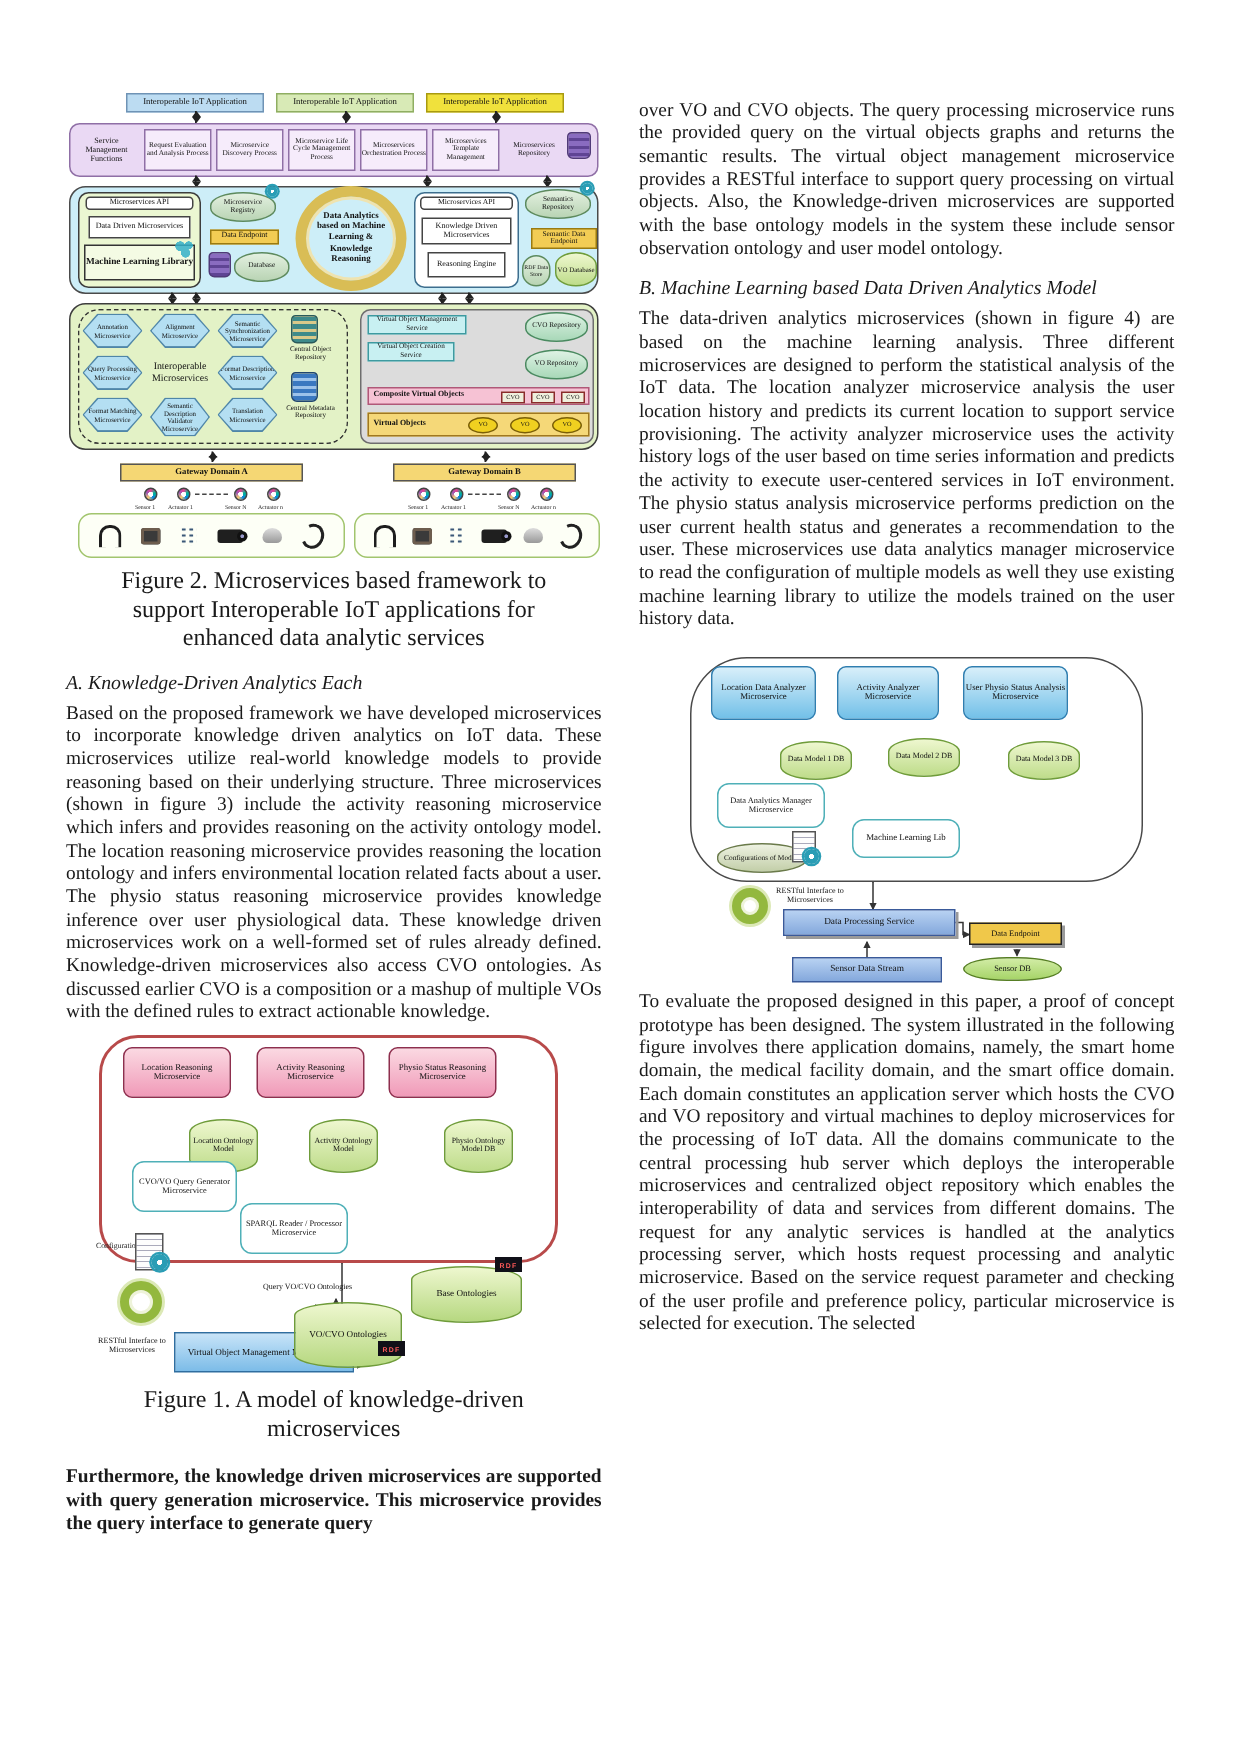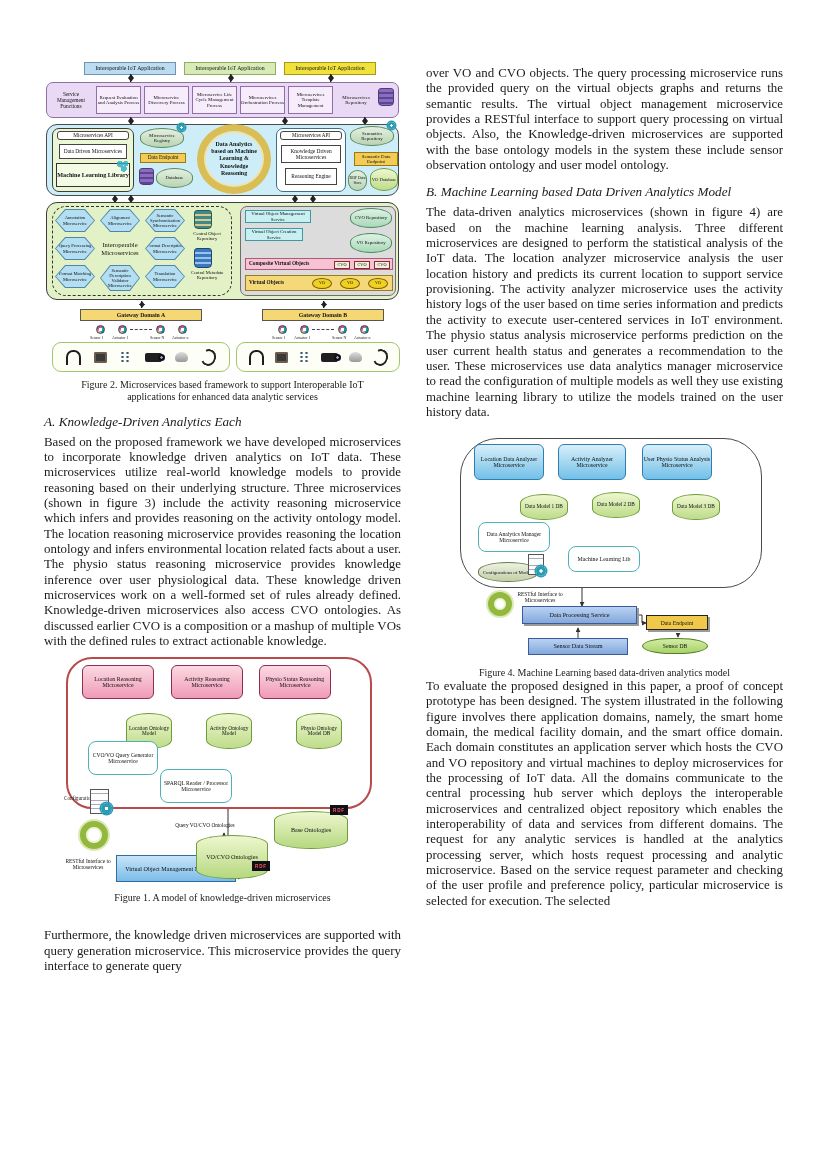--- a/index.html
+++ b/index.html
@@ -5,21 +5,21 @@
   html,body{margin:0;padding:0;background:#ffffff;}
   .page{position:relative;width:827px;height:1169px;background:#fff;overflow:hidden;
         font-family:"Liberation Serif",serif;color:#1a1a1a;}
   .col{position:absolute;width:357px;}
   .col-left{left:44px;top:60px;}
   .col-right{left:426px;top:66px;}
   p.body{font-size:12.9px;line-height:1.19;text-align:justify;margin:0 0 4px 0;}
   h3.subhead{font-size:13.2px;font-style:italic;font-weight:normal;margin:11px 0 5px 0;}
   .sec3head{text-align:center;font-size:12.9px;margin:14px 0 8px 0;}
   .sec3head .sc{font-variant:small-caps;}
-  .figcap{font-size:10px;text-align:center;line-height:1.18;margin:7px auto 0 auto;max-width:330px;}
+  .figcap{font-size:16px;text-align:center;line-height:1.18;margin:7px auto 0 auto;max-width:330px;}
   .fig{position:relative;font-family:"Liberation Serif",serif;color:#111;}
   .abs{position:absolute;box-sizing:border-box;}
   .bx{position:absolute;box-sizing:border-box;display:flex;align-items:center;justify-content:center;
       text-align:center;line-height:1.12;}
   .cyl{position:absolute;box-sizing:border-box;display:flex;align-items:center;justify-content:center;
        text-align:center;line-height:1.1;border:1px solid #6f9c3a;
        background:linear-gradient(180deg,#eef7cf,#bedc8a);border-radius:50% 50% 50% 50% / 9px 9px 9px 9px;}
   .hexw{position:absolute;clip-path:polygon(25% 0,75% 0,100% 50%,75% 100%,25% 100%,0 50%);
         background:#4f86a8;padding:1px;box-sizing:border-box;}
   .hex{width:100%;height:100%;clip-path:polygon(25% 0,75% 0,100% 50%,75% 100%,25% 100%,0 50%);
@@ -346,21 +346,21 @@
         </div>
       <div class="cyl" style="left:218px;top:154px;width:74px;height:38px;font-size:6.1px;background:linear-gradient(180deg,#eef7cf,#b6d880);border-color:#6f9c3a;">
           <span>Base Ontologies</span>
         </div>
       <div class="rdficon" style="left:274px;top:148px;width:18px;height:10px;font-size:4.6px;">
           <span>RDF</span>
         </div>
     </div>
     <div class="figcap">Figure 1. A model of knowledge-driven microservices</div>
 
-    <p class="body" style="margin-top:24px;">Furthermore, the knowledge driven microservices are supported with query generation microservice. This microservice provides the query interface to generate query</p>
+    <p class="body" style="margin-top:14px;font-weight:bold;">Furthermore, the knowledge driven microservices are supported with query generation microservice. This microservice provides the query interface to generate query</p>
   </div>
 
   <div class="col col-right">
     <p class="body">over VO and CVO objects. The query processing microservice runs the provided query on the virtual objects graphs and returns the semantic results. The virtual object management microservice provides a RESTful interface to support query processing on virtual objects. Also, the Knowledge-driven microservices are supported with the base ontology models in the system these include sensor observation ontology and user model ontology.</p>
 
     <h3 class="subhead">B.  Machine Learning based Data Driven Analytics Model</h3>
     <p class="body">The data-driven analytics microservices (shown in figure 4) are based on the machine learning analysis. Three different microservices are designed to perform the statistical analysis of the IoT data. The location analyzer microservice analysis the user location history and predicts its current location to support service provisioning. The activity analyzer microservice uses the activity history logs of the user based on time series information and predicts the activity to execute user-centered services in IoT environment. The physio status analysis microservice performs prediction on the user current health status and generates a recommendation to the user. These microservices use data analytics manager microservice to read the configuration of multiple models as well they use existing machine learning library to utilize the models trained on the user history data.</p>
 
     <div class="fig" style="width:320px;height:224px;margin:16px 0 0 26px;">
       <svg class="overlay" width="320" height="224">
@@ -424,18 +424,17 @@
       <div class="bx" style="left:194px;top:179px;width:62px;height:15px;background:#f0c84a;border:1px solid #222;font-size:5.6px;box-shadow:2px 2px 0 #9a9a9a;">
           <span>Data Endpoint</span>
         </div>
       <div class="bx" style="left:76px;top:202px;width:100px;height:17px;background:linear-gradient(180deg,#b8d2f2,#84a8dc);border:1.2px solid #3a5a9a;font-size:6.2px;">
           <span>Sensor Data Stream</span>
         </div>
       <div class="cyl" style="left:190px;top:202px;width:66px;height:16px;font-size:5.6px;background:linear-gradient(180deg,#d2eca6,#a6d468);border-color:#567e24;">
           <span>Sensor DB</span>
         </div>
     </div>
-    <div class="figcap" style="max-width:340px;">Figure 4. Machine Learning based data-driven analytics model</div>
 
     <p class="body">To evaluate the proposed designed in this paper, a proof of concept prototype has been designed. The system illustrated in the following figure involves there application domains, namely, the smart home domain, the medical facility domain, and the smart office domain. Each domain constitutes an application server which hosts the CVO and VO repository and virtual machines to deploy microservices for the processing of IoT data. All the domains communicate to the central processing hub server which deploys the interoperable microservices and centralized object repository which enables the interoperability of data and services from different domains. The request for any analytic services is handled at the analytics processing server, which hosts request processing and analytic microservice. Based on the service request parameter and checking of the user profile and preference policy, particular microservice is selected for execution. The selected</p>
   </div>
 
 </div>
 
 </body></html>

